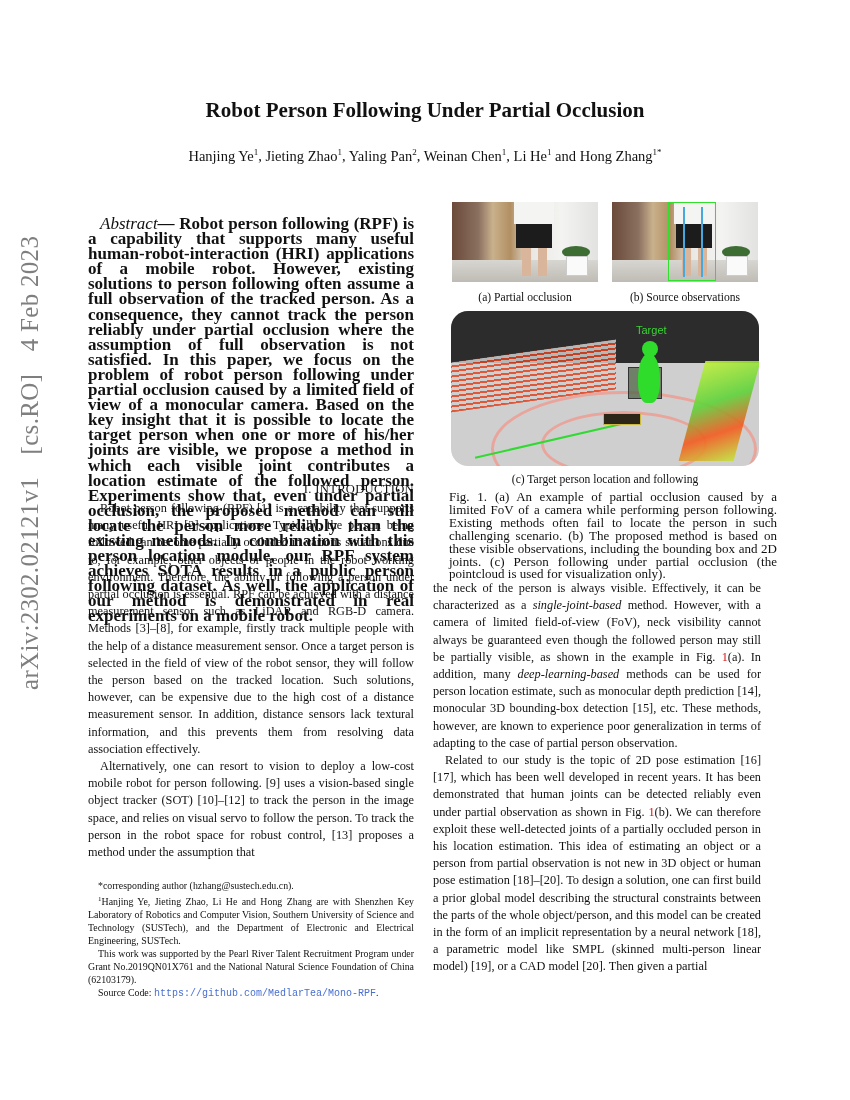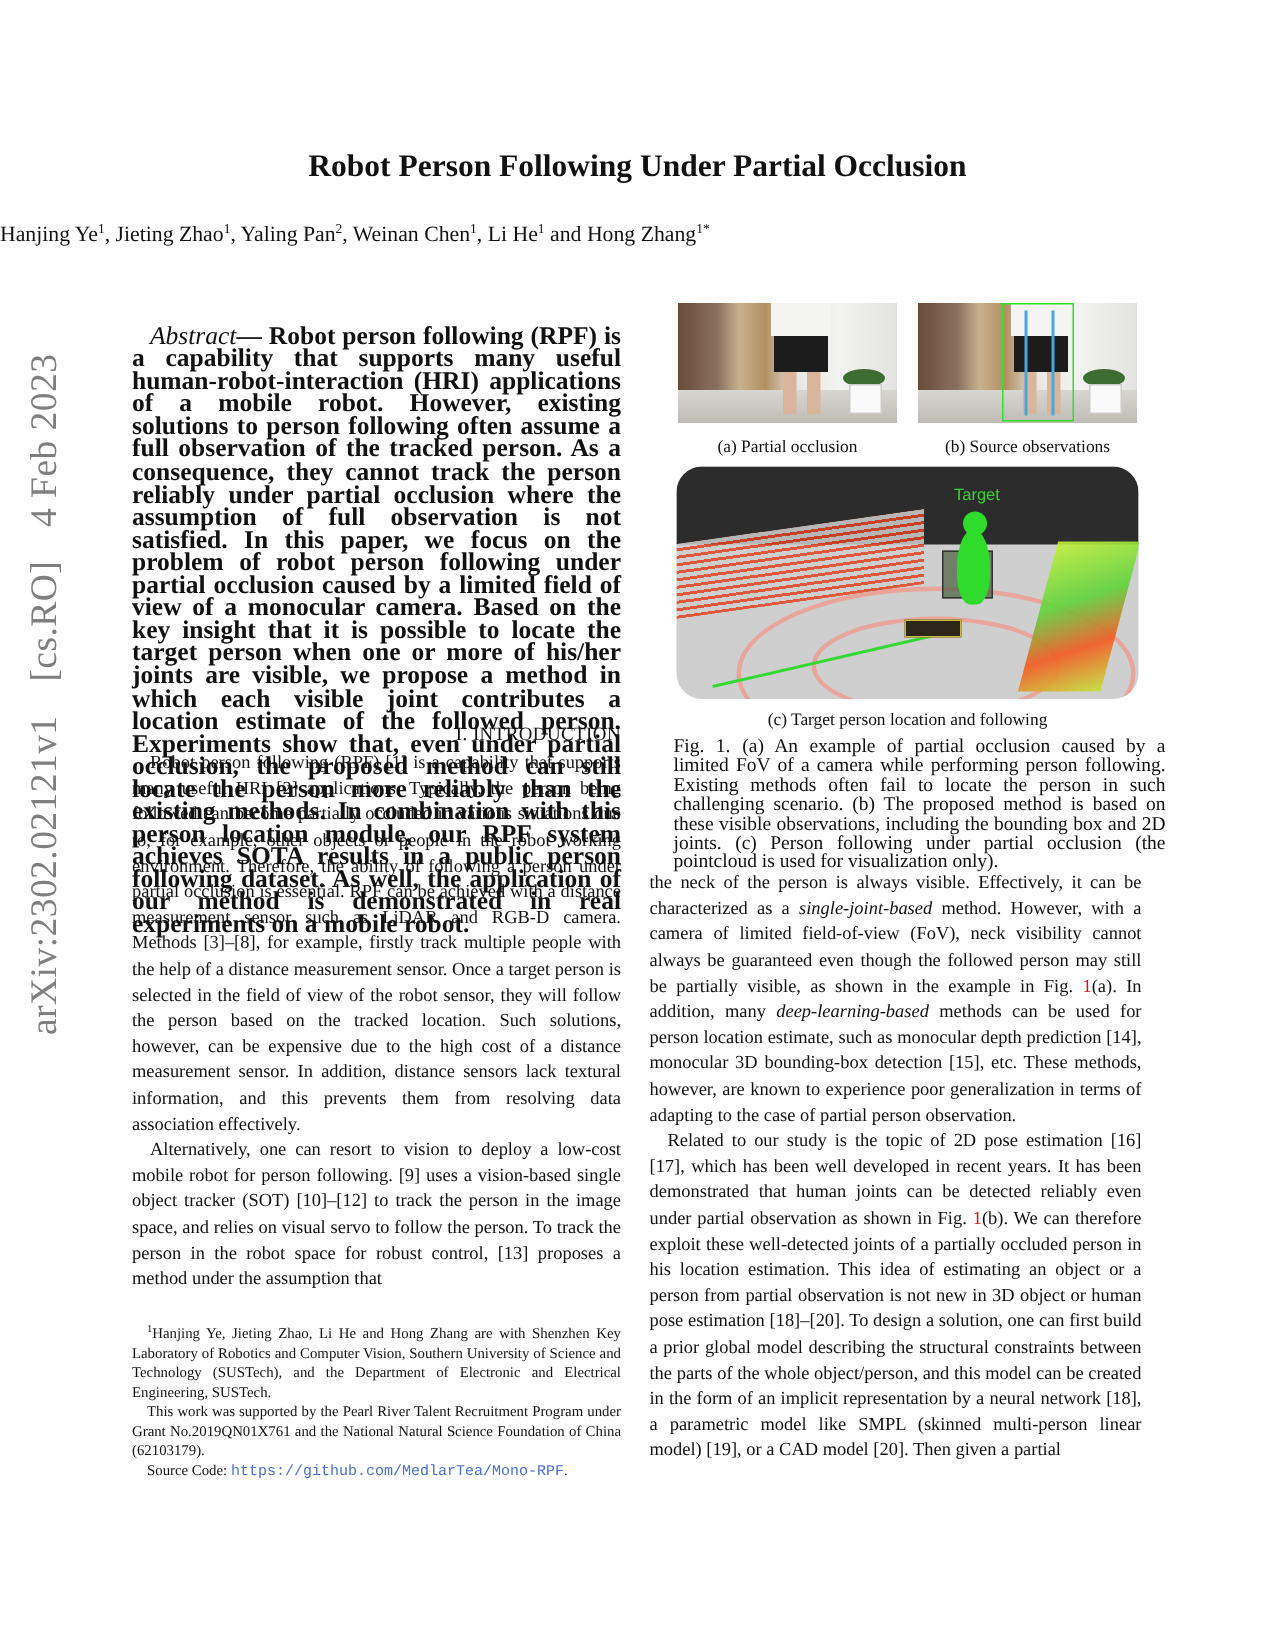--- a/index.html
+++ b/index.html
@@ -4,21 +4,21 @@
 <style>
   html, body { margin: 0; padding: 0; background: #ffffff; }
   body { width: 850px; height: 1100px; position: relative; overflow: hidden;
          font-family: "Liberation Serif", "DejaVu Serif", serif; color: #111; }
   .arxiv-stamp { position: absolute; left: 16px; top: 690px; transform-origin: 0 0;
                  transform: rotate(-90deg); font-size: 25px; color: #7f7f7f; white-space: nowrap;
                  letter-spacing: 0.3px; font-family: "Liberation Serif", serif; }
   .arxiv-stamp span { margin-right: 16px; }
   .title { position: absolute; top: 98px; left: 0; width: 850px; text-align: center;
            font-size: 21px; font-weight: bold; }
-  .authors { position: absolute; top: 147px; left: 0; width: 850px; font-size: 14.5px; }
+  .authors { position: absolute; top: 147px; left: 0; width: 850px; text-align: center; font-size: 14.5px; }
   .authors sup { font-size: 9px; }
   .col { position: absolute; font-size: 12.3px; line-height: 17.2px; text-align: justify; }
   .col-left { left: 88px; width: 326px; }
   .col-right { left: 433px; width: 328px; }
   .abstract { top: 216px; font-weight: bold; font-size: 17px; line-height: 15.1px; }
   .abstract .lead { font-style: italic; font-weight: normal; }
   .section-title { position: absolute; top: 482px; left: 88px; width: 326px; text-align: right;
                    font-size: 12.6px; letter-spacing: 0.3px; }
   .intro { top: 500px; }
   p { margin: 0; text-indent: 12px; }
@@ -92,20 +92,21 @@
   <p><span class="lead">Abstract</span><span>— </span><span>Robot person following (RPF) is a capability that supports many useful human-robot-interaction (HRI) applications of a mobile robot. However, existing solutions to person following often assume a full observation of the tracked person. As a consequence, they cannot track the person reliably under partial occlusion where the assumption of full observation is not satisfied. In this paper, we focus on the problem of robot person following under partial occlusion caused by a limited field of view of a monocular camera. Based on the key insight that it is possible to locate the target person when one or more of his/her joints are visible, we propose a method in which each visible joint contributes a location estimate of the followed person. Experiments show that, even under partial occlusion, the proposed method can still locate the person more reliably than the existing methods. In combination with this person location module, our RPF system achieves SOTA results in a public person following dataset. As well, the application of our method is demonstrated in real experiments on a mobile robot.</span></p>
 </div>
 
 <div class="section-title">I. INTRODUCTION</div>
 <div class="col col-left intro">
   <p>Robot person following (RPF) [1] is a capability that supports many useful HRI [2] applications. Typically, the person being followed can become partially occluded in various situations due to, for example, other objects or people in the robot working environment. Therefore, the ability of following a person under partial occlusion is essential. RPF can be achieved with a distance measurement sensor such as LiDAR and RGB-D camera. Methods [3]–[8], for example, firstly track multiple people with the help of a distance measurement sensor. Once a target person is selected in the field of view of the robot sensor, they will follow the person based on the tracked location. Such solutions, however, can be expensive due to the high cost of a distance measurement sensor. In addition, distance sensors lack textural information, and this prevents them from resolving data association effectively.</p>
   <p>Alternatively, one can resort to vision to deploy a low-cost mobile robot for person following. [9] uses a vision-based single object tracker (SOT) [10]–[12] to track the person in the image space, and relies on visual servo to follow the person. To track the person in the robot space for robust control, [13] proposes a method under the assumption that</p>
 </div>
 
 <div class="col col-left footnotes">
+  <p>*corresponding author (hzhang@sustech.edu.cn).</p>
   <p><sup>1</sup><span>Hanjing Ye, Jieting Zhao, Li He and Hong Zhang are with Shenzhen Key Laboratory of Robotics and Computer Vision, Southern University of Science and Technology (SUSTech), and the Department of Electronic and Electrical Engineering, SUSTech.</span></p>
   <p>This work was supported by the Pearl River Talent Recruitment Program under Grant No.2019QN01X761 and the National Natural Science Foundation of China (62103179).</p>
   <p><span>Source Code: </span><a class="url">https://github.com/MedlarTea/Mono-RPF</a><span>.</span></p>
 </div>
 
 <div class="fig-a">
   <div class="photo">
     <div class="floor"></div>
     <div class="legs">
       <div class="shirt"></div>

